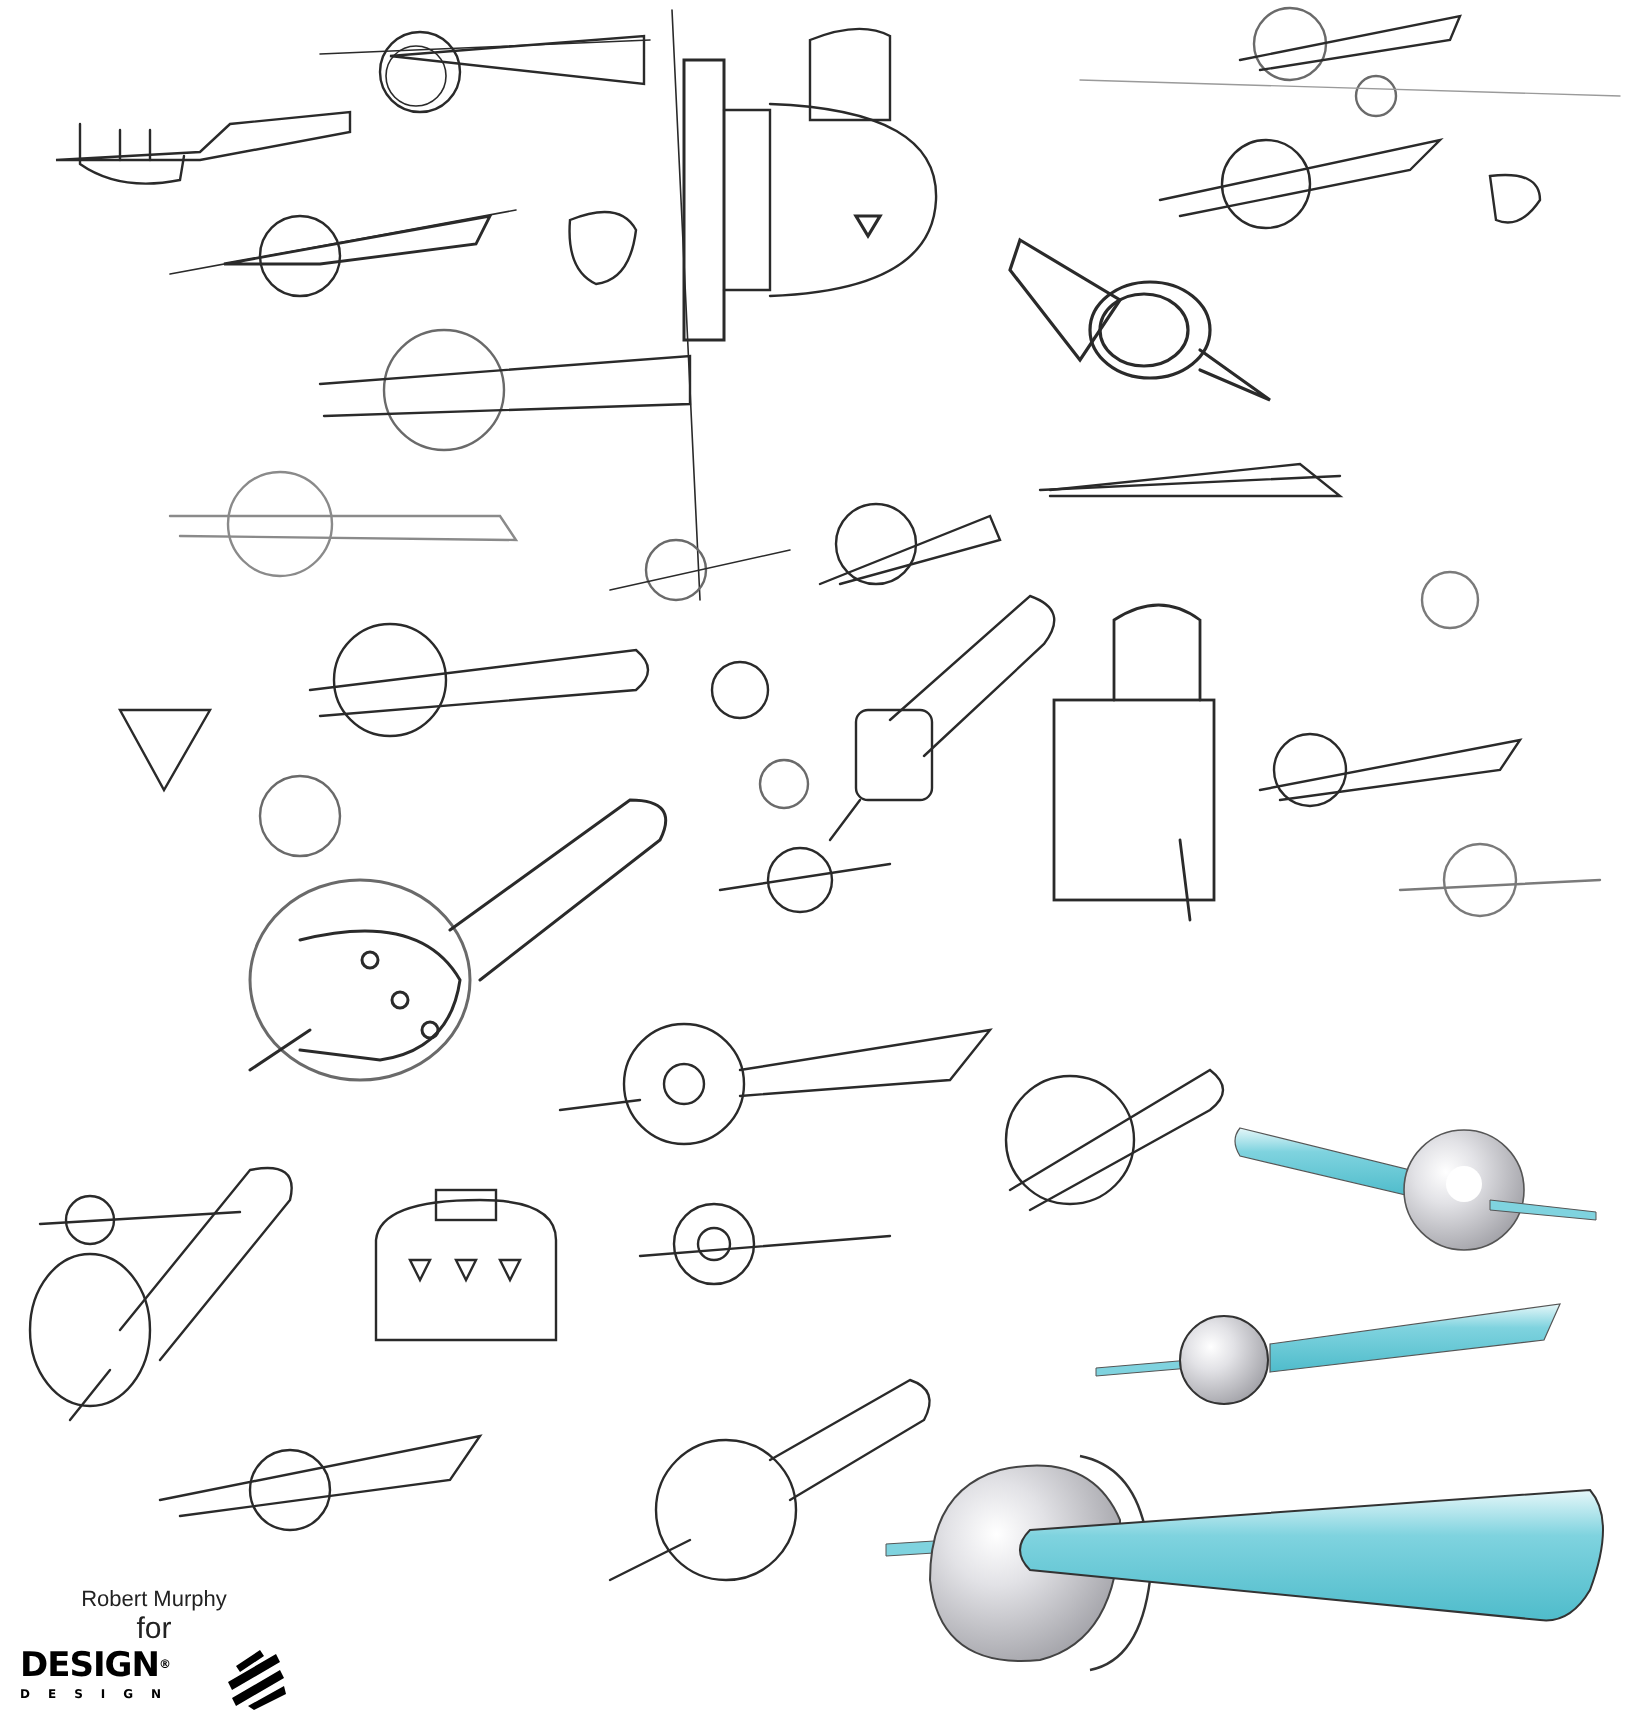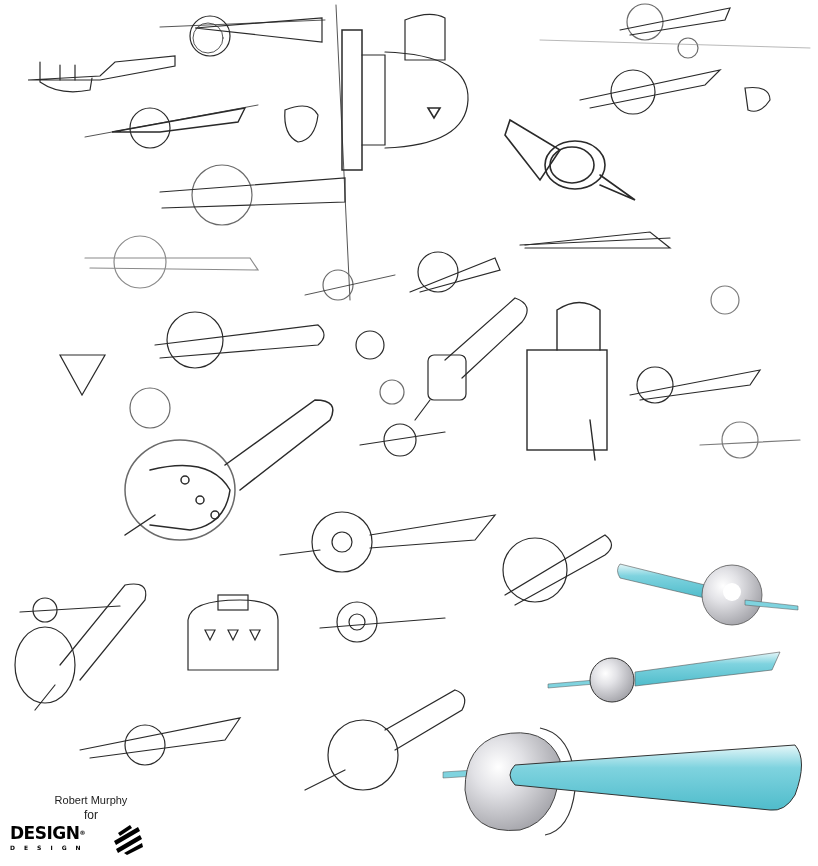--- a/index.html
+++ b/index.html
@@ -1,20 +1,20 @@
 <!DOCTYPE html>
 <html><head>
 <meta charset="utf-8">
 <style>
   html,body{margin:0;padding:0;background:#ffffff;}
   body{width:818px;height:866px;position:relative;overflow:hidden;font-family:"Liberation Sans",sans-serif;}
   #sheet{position:absolute;left:0;top:0;width:818px;height:866px;}
-  .credit{position:absolute;left:16px;top:793px;width:150px;text-align:center;}
+  .credit{position:absolute;left:2px;top:793px;width:150px;text-align:center;}
   .credit .by{font-size:11px;color:#222;line-height:15px;}
-  .credit .for{font-size:12px;color:#222;line-height:14px;}
+  .credit .for{font-size:15px;color:#222;line-height:14px;}
   .logo{position:absolute;left:10px;top:824px;}
   .logo .brand{font-family:"DejaVu Sans",sans-serif;font-weight:bold;font-size:17px;letter-spacing:-0.5px;color:#000;line-height:18px;}
   .logo .brand sup{font-size:6px;vertical-align:top;}
   .logo .sub{font-family:"DejaVu Sans",sans-serif;font-weight:bold;font-size:6px;letter-spacing:9px;color:#000;line-height:8px;margin-top:2px;}
   .logo-mark{position:absolute;left:112px;top:823px;}
 </style>
 </head>
 <body>
 
 <svg id="sheet" viewBox="0 0 818 866" xmlns="http://www.w3.org/2000/svg">

